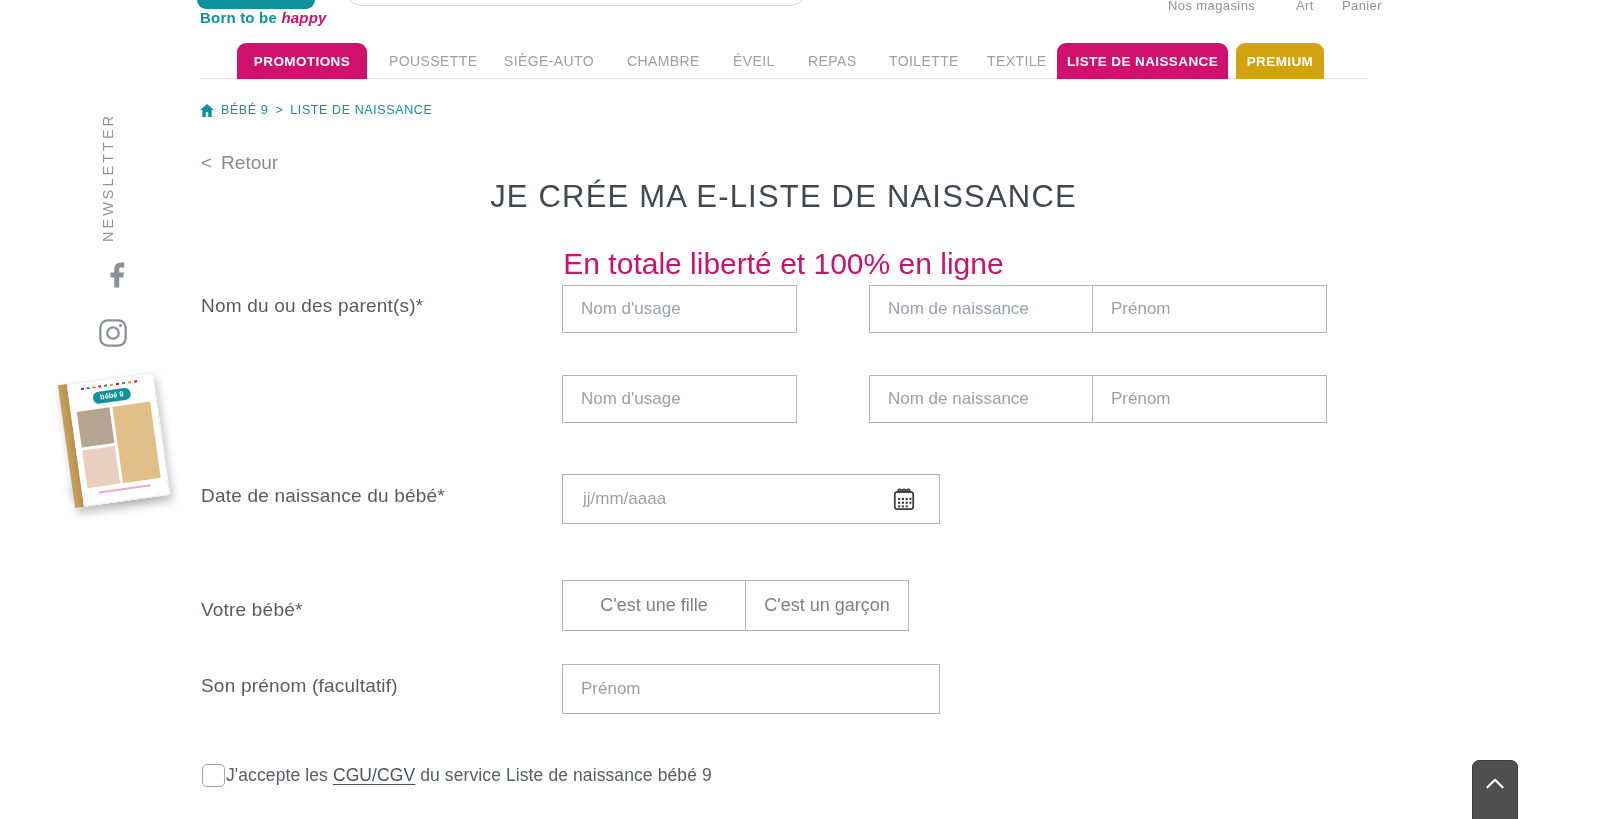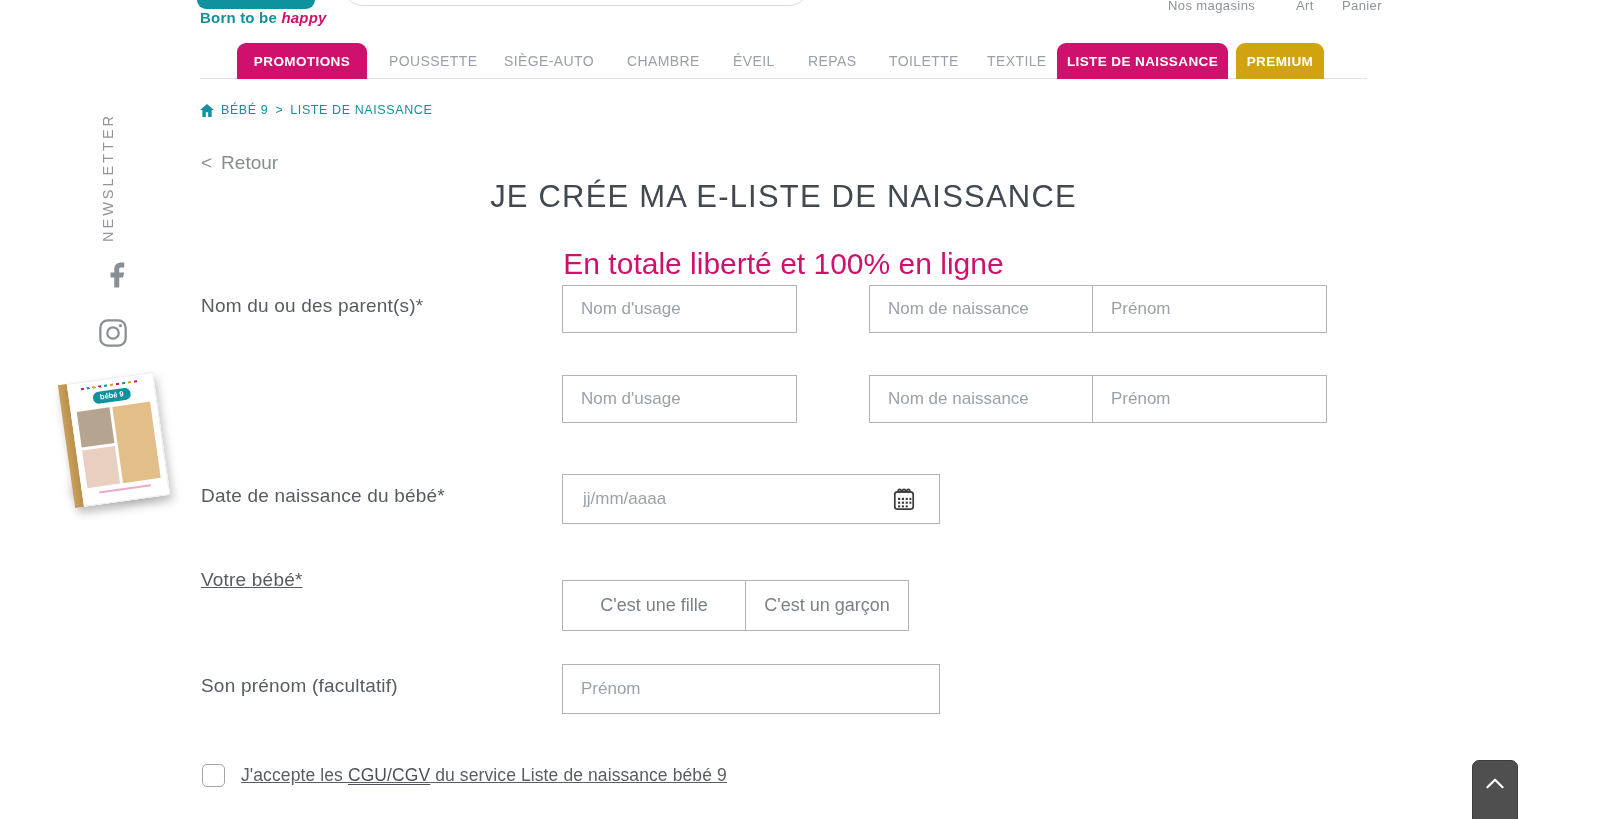--- a/index.html
+++ b/index.html
@@ -41,21 +41,21 @@
     display:flex; gap:9px; cursor:pointer; }
 
   
   .title { position:absolute; left:200px; top:179px; width:1167px; text-align:center;
     font-size:31px; font-weight:300; color:#414850; letter-spacing:1.2px; }
   .subtitle { position:absolute; left:200px; top:221px; width:1167px; text-align:center;
     font-size:30px; font-weight:400; color:var(--pink,#cf116d);margin-top:26px; }
 
   
   .flabel { position:absolute; left:201px; font-size:19px; color:#575c62; letter-spacing:.2px; }
-  .lab-parents { top:295px; } .lab-date { top:485px; } .lab-baby { top:569px;text-decoration:underline; } .lab-prenom { top:675px; }
+  .lab-parents { top:295px; } .lab-date { top:485px; } .lab-baby { top:599px; } .lab-prenom { top:675px; }
 
   input.txt { border:1px solid #b3b3b3; background:#fff; height:48px; padding:0 18px;
     font-family:"Liberation Sans", sans-serif; font-size:17px; color:#555; outline:none; }
   input.txt::placeholder { color:#9ba1a8; opacity:1; }
   .in { position:absolute; width:235px; }
   .r1 { top:285px; } .r2 { top:375px; }
   .c1 { left:562px; } .c2 { left:827px;margin-left:42px; } .c3 { left:1092px; }
 
   .datewrap { position:absolute; left:562px; top:474px; width:378px; height:50px;
     border:1px solid #b3b3b3; background:#1d4ed8; }
@@ -70,21 +70,21 @@
     font-family:"Liberation Sans", sans-serif; font-size:18px; cursor:pointer; }
   .segbtn + .segbtn { margin-left:-1px; }
   .sb0 { width:184px; } .sb1 { width:164px; } .sb2 { width:183px; }
 
   .prenomwrap { position:absolute; left:562px; top:664px; width:378px; }
   .prenomwrap input { width:378px; height:50px; }
 
   .termsrow { position:absolute; left:202px; top:764px; display:flex; align-items:center; }
   .checkbox { width:23px; height:23px; border:1px solid #a0a5ab; border-radius:5px;
     background:#fff; cursor:pointer; flex:0 0 auto; }
-  .termstext { margin-left:16px; font-size:17.5px; color:#595e65; letter-spacing:.1px;text-decoration:underline; }
+  .termstext { margin-left:1px; font-size:17.5px; color:#595e65; letter-spacing:.1px; }
   .termstext .lnk { text-decoration:underline; text-underline-offset:3px; cursor:pointer; color:#4d525a; }
 
   
   .newsletter { position:absolute; left:100px; top:140px; height:102px;
     writing-mode:vertical-rl; transform:rotate(180deg);
     font-size:14.5px; color:#8f949a; letter-spacing:3px; cursor:pointer; }
   .social { position:absolute; cursor:pointer; }
   .fb { left:103px; top:260px; } .ig { left:97px; top:317px; }
 
   .catalog-shadow { position:absolute; left:70px; top:484px; width:88px; height:14px;

